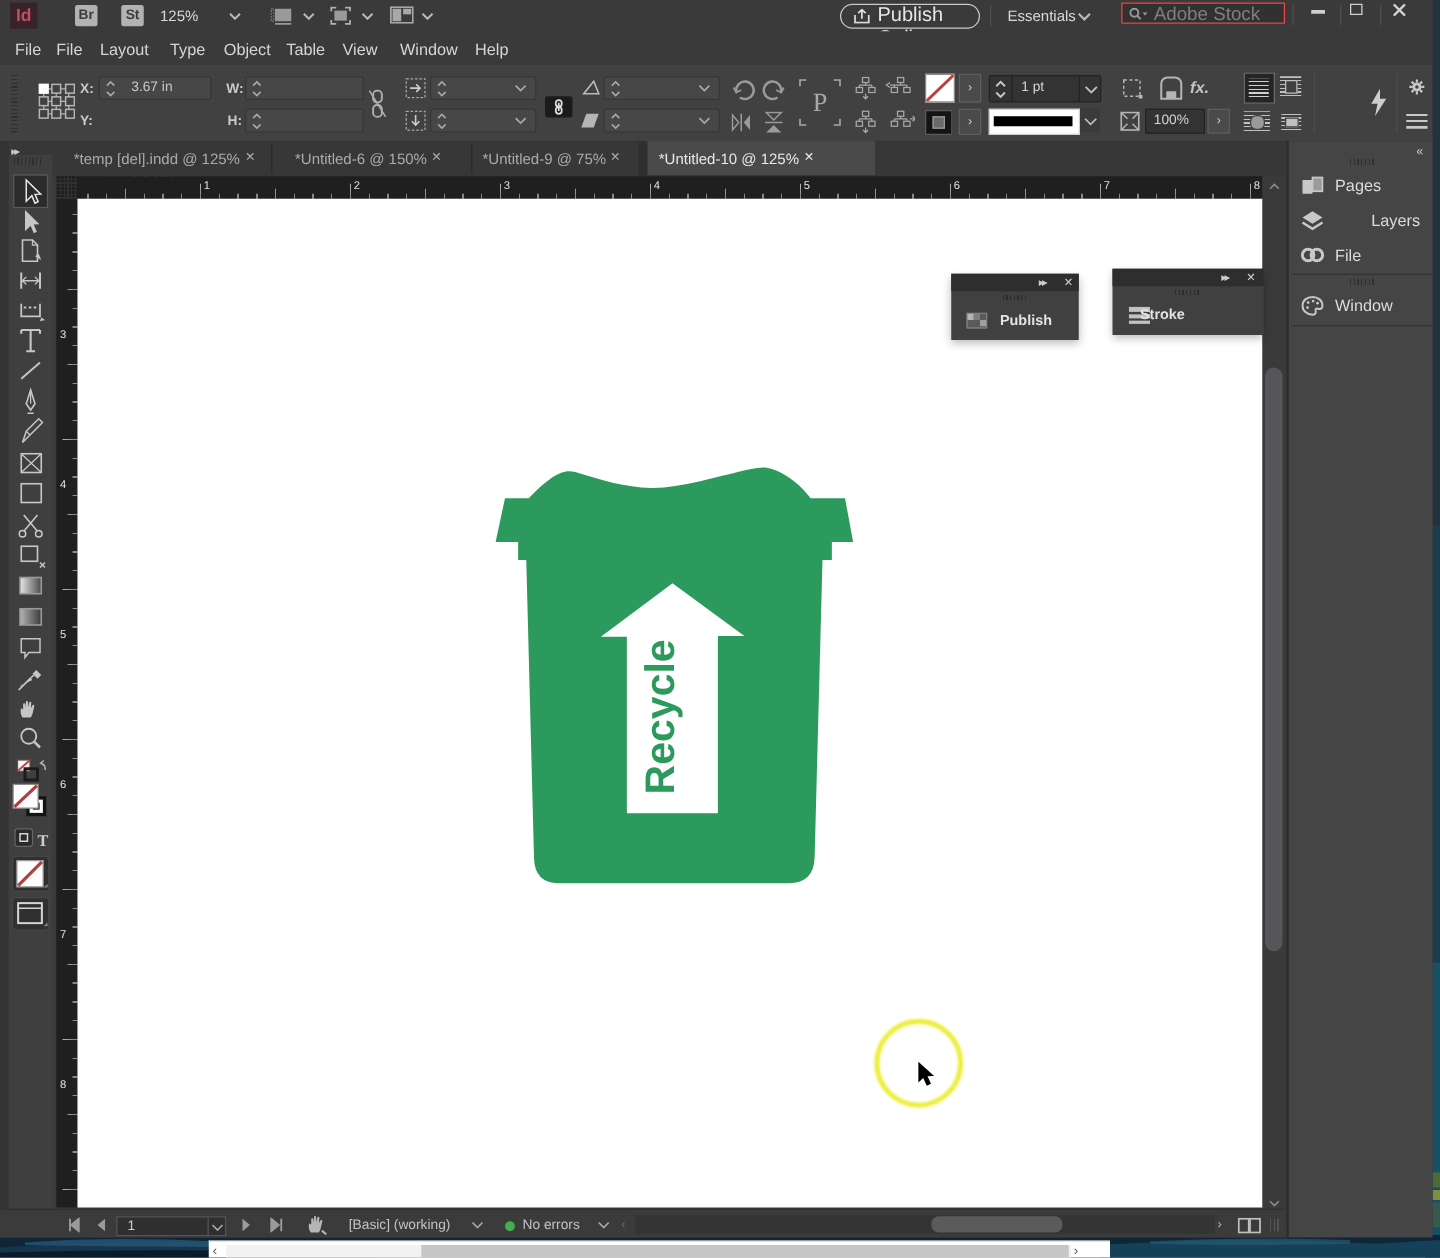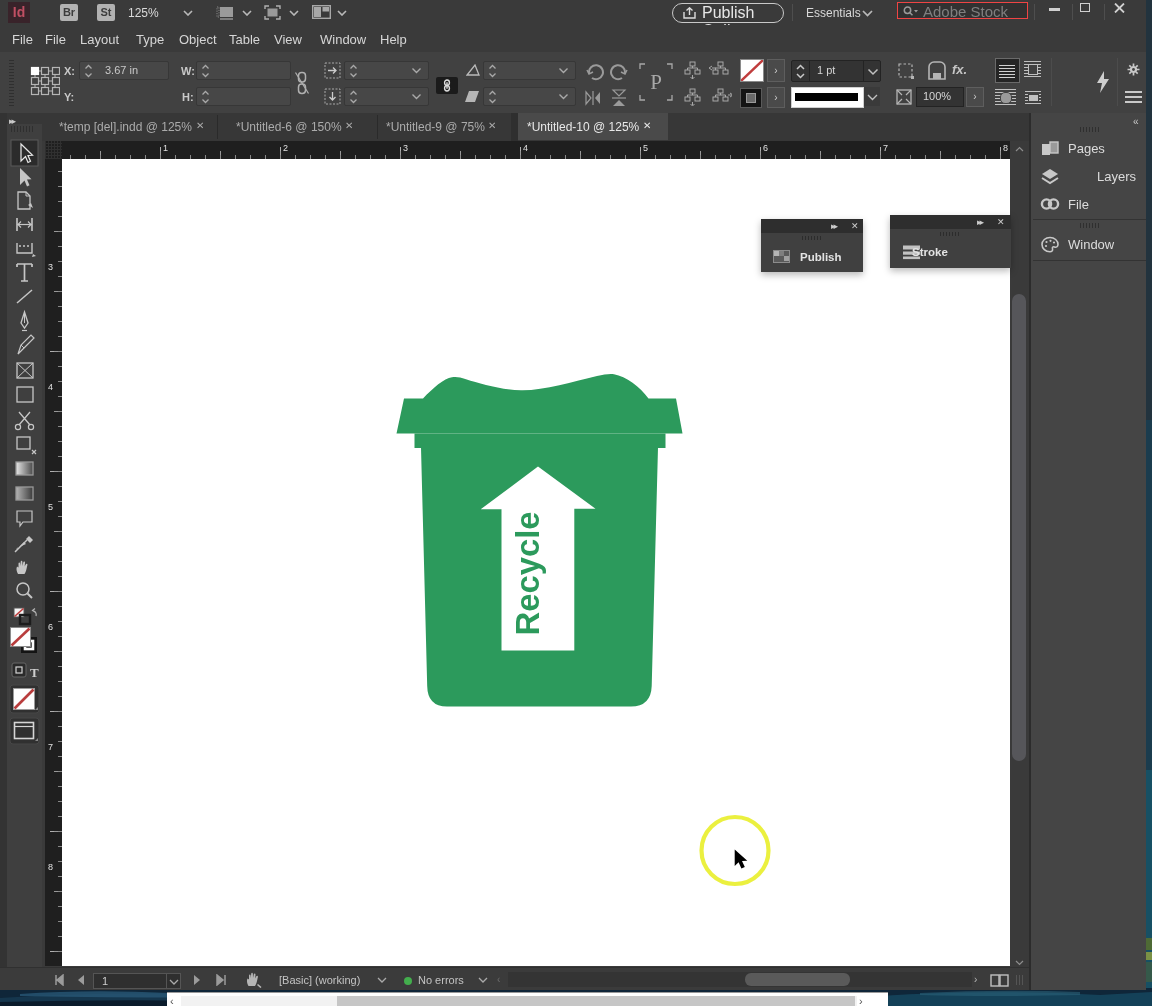--- a/index.html
+++ b/index.html
@@ -23,21 +23,21 @@
   #menubar span{position:absolute;top:7px;}
   
   #cpanel{left:0;top:52px;width:1146px;height:61px;background:#414141;border-bottom:1px solid #282828;}
   .fld{position:absolute;background:#474747;border:1px solid #373737;border-radius:2px;
        color:#c9c9c9;font-size:11px;}
   .lbl{position:absolute;color:#c9c9c9;font-size:11px;font-weight:bold;}
   
   #tabrow{left:0;top:113px;width:1029px;height:28px;background:#373737;}
   .tab{position:absolute;top:0;height:27px;font-size:12px;color:#ababab;}
   .tab .x{color:#ababab;font-size:10px;}
-  #tab4{background:#4a4a4a;color:#e8e8e8;}
+  #tab4{background:#4a4a4a;color:#e8e8e8;padding-left:32px;}
   
   #leftedge{left:0;top:113px;width:7px;height:854px;background:#333333;}
   #toolbar{left:7px;top:124px;width:35px;height:843px;background:#3f3f3f;}
   
   #rulerH{left:45px;top:141px;width:965px;height:18px;background:#1f1f1f;}
   #rulerV{left:45px;top:159px;width:17px;height:807px;background:#1f1f1f;}
   #corner{left:45px;top:141px;width:17px;height:18px;background:#1f1f1f;}
   .rnum{position:absolute;color:#e0e0e0;font-size:9px;}
   
   #canvas{left:62px;top:159px;width:948px;height:807px;background:#ffffff;}

